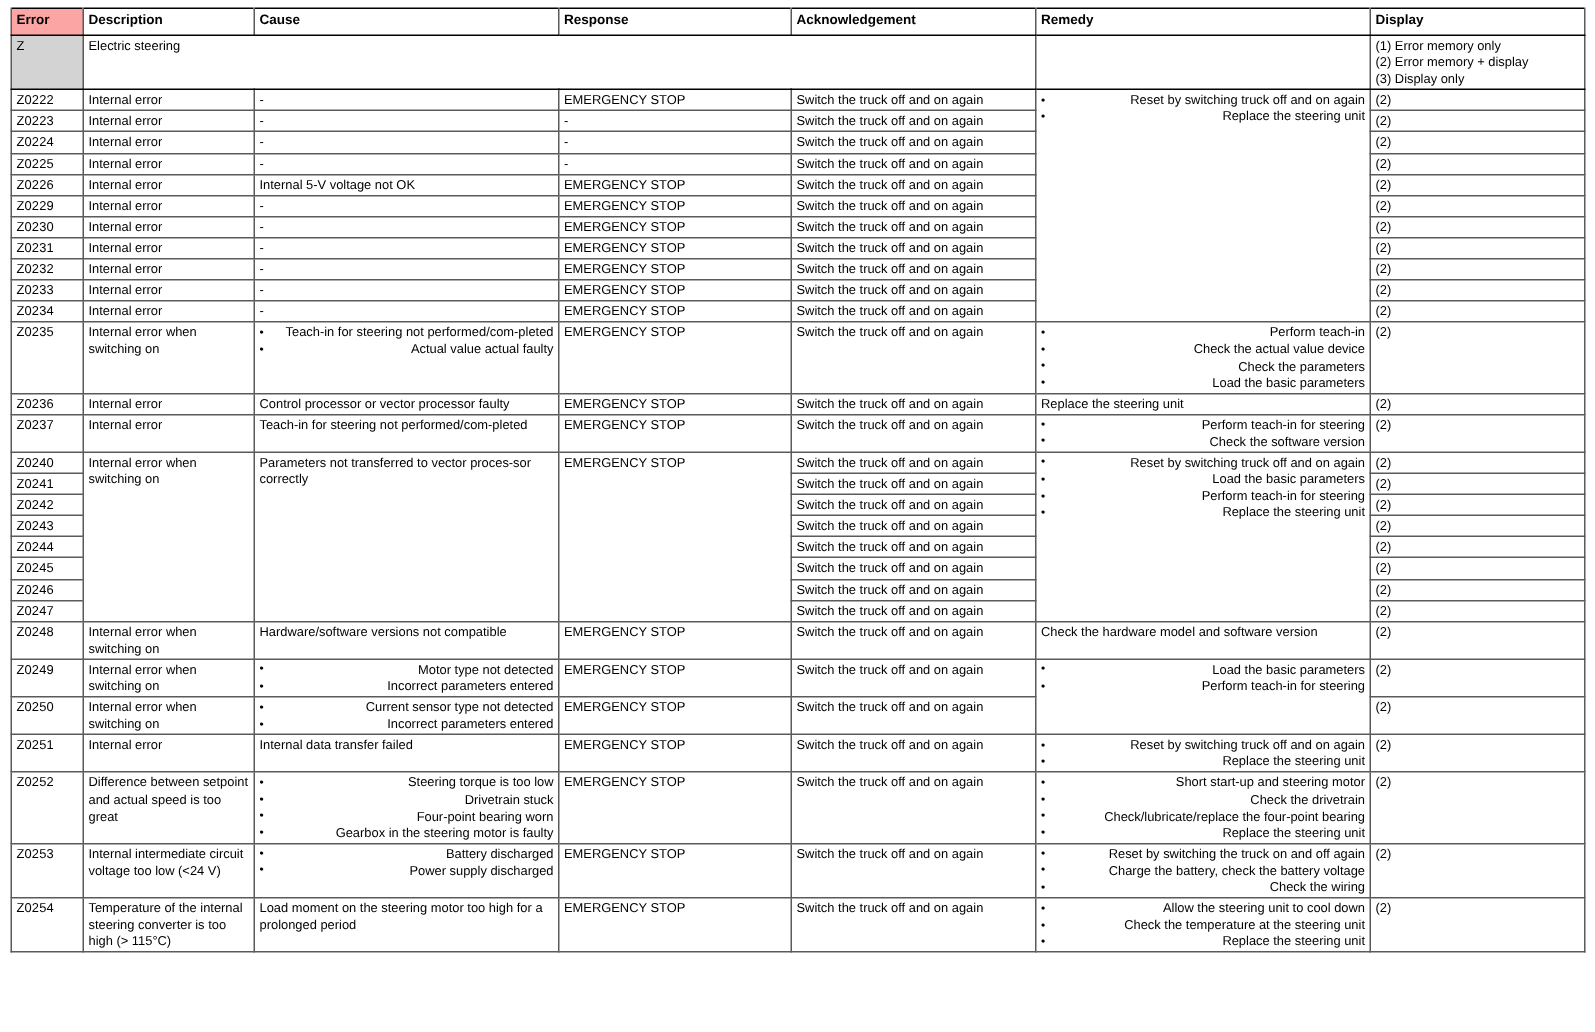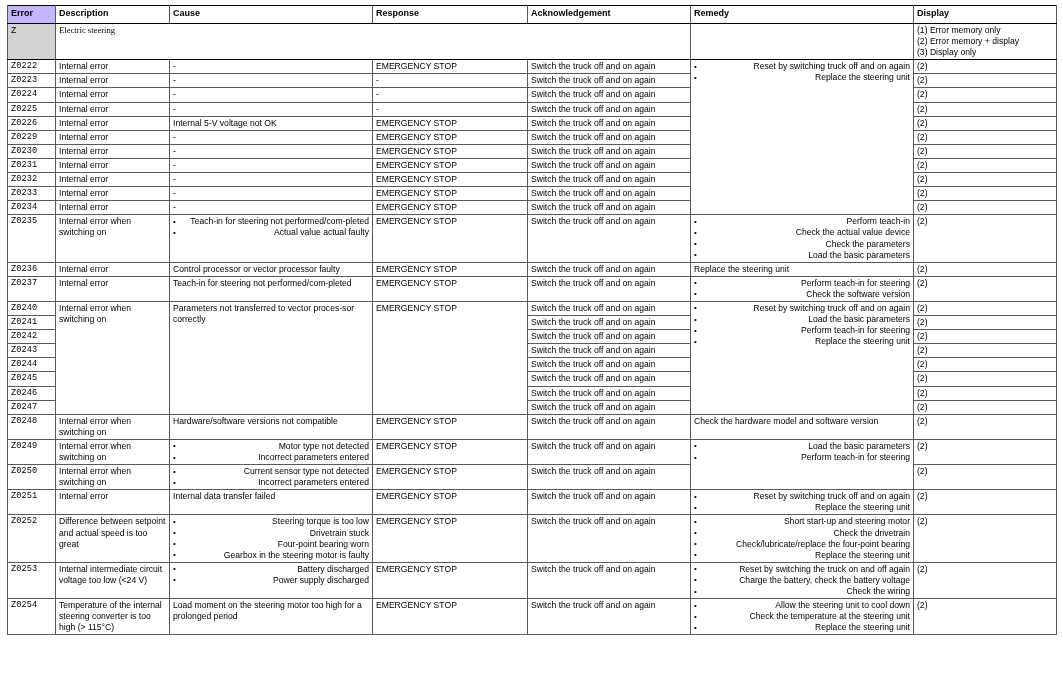--- a/index.html
+++ b/index.html
@@ -51,52 +51,50 @@
   tr.hdr th {
     font-weight: bold;
     font-size: 9px;
     line-height: 11px;
     border-bottom: 1.4px solid #000;
     border-top: none;
     padding-top: 2px;
     padding-bottom: 2px;
     height: 13px;
   }
-  th.shaded { background: #c4b5fd; text-align: center; }
+  th.shaded { background: #fca5a5; text-align: center; }
 
   
   tr.grouprow td {
     border-bottom: 1.4px solid #000;
   }
   td.group-key {
     background: #d3d3d3;
     text-align: center;
     font-weight: bold;
     font-size: 10px;
     vertical-align: middle;
   }
   td.group-title {
     text-align: center;
     font-weight: bold;
     font-size: 9px;
     vertical-align: middle;
-    font-family: Liberation Serif, serif;
   }
   td.group-legend {
     font-weight: bold;
     font-size: 8.6px;
     line-height: 11.2px;
     vertical-align: top;
     padding-top: 1px;
     margin-left: 20px;
   }
   td.code {
     text-align: center;
     letter-spacing: 0.1px;
-    font-family: Liberation Mono, monospace;
   }
   ul.blist {
     margin: 0;
     padding: 0;
     list-style: none;
   }
   ul.blist li {
     position: relative;
     padding-left: 7px;
     margin: 0;

